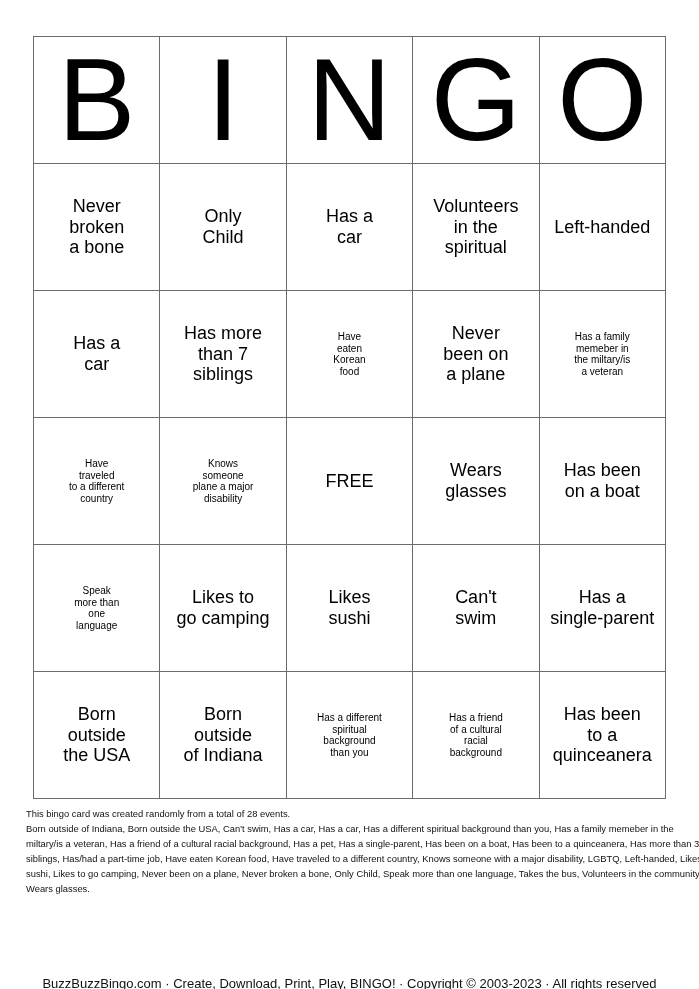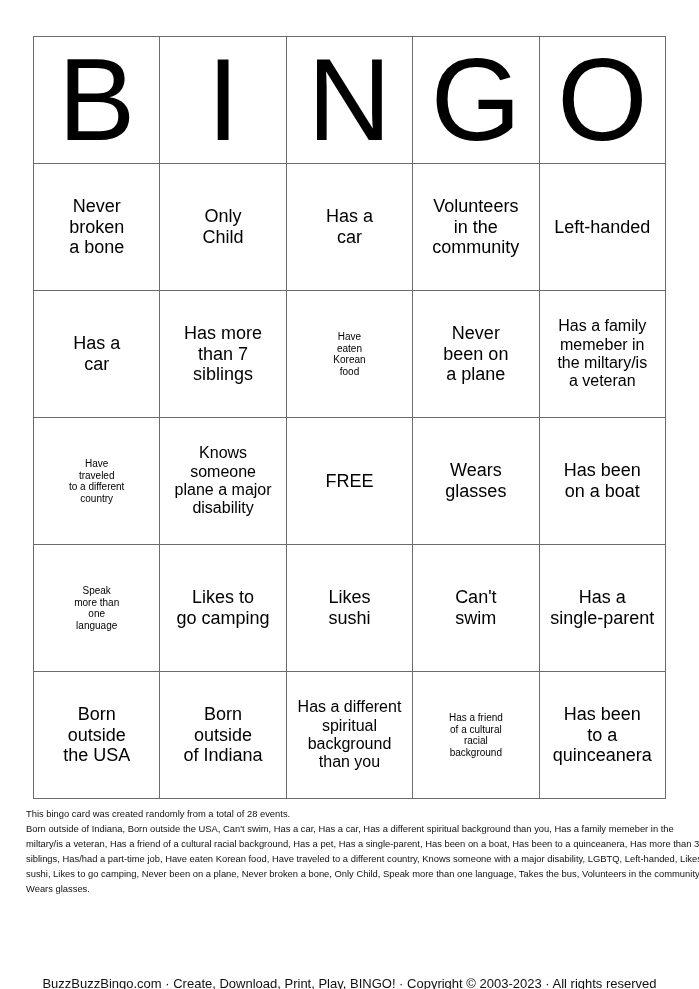--- a/index.html
+++ b/index.html
@@ -6,21 +6,21 @@
   body { width: 699px; height: 989px; position: relative; overflow: hidden;
          font-family: "Liberation Sans", sans-serif; color: #000; }
   .card { position: absolute; left: 33px; top: 36px; width: 633px; height: 760px;
           border-collapse: collapse; table-layout: fixed; }
   .card td { border: 1px solid #6b6b6b; text-align: center; vertical-align: middle;
              padding: 0 6px; line-height: 1.15; }
   .card tr.head td { height: 126px; font-size: 116px; line-height: 1; padding: 0; }
   .card tr.body td { height: 126px; }
   .fs-l { font-size: 18px; }
   .fs-m { font-size: 10px; }
-  .fs-s { font-size: 16px; border-radius: 27px; }
+  .fs-s { font-size: 10px; border-radius: 27px; }
   .cell-text { white-space: pre-line; display: inline-block; }
   .info { position: absolute; left: 26px; top: 806px; width: 684px; font-size: 9.4px;
           line-height: 15px; color: #111; }
   .info p { margin: 0; }
   .footer { position: absolute; left: 0; top: 976px; width: 699px; text-align: center;
             font-size: 13px; color: #111; }
 </style>
 </head>
 <body>
 
@@ -38,21 +38,21 @@
       <tr class="body">
         <td class="fs-l"><span class="cell-text">Never
 broken
 a bone</span></td>
         <td class="fs-l"><span class="cell-text">Only
 Child</span></td>
         <td class="fs-l"><span class="cell-text">Has a
 car</span></td>
         <td class="fs-l"><span class="cell-text">Volunteers
 in the
-community</span></td>
+spiritual</span></td>
         <td class="fs-l"><span class="cell-text">Left-handed</span></td>
       </tr>
       <tr class="body">
         <td class="fs-l"><span class="cell-text">Has a
 car</span></td>
         <td class="fs-l"><span class="cell-text">Has more
 than 7
 siblings</span></td>
         <td class="fs-m"><span class="cell-text">Have
 eaten

